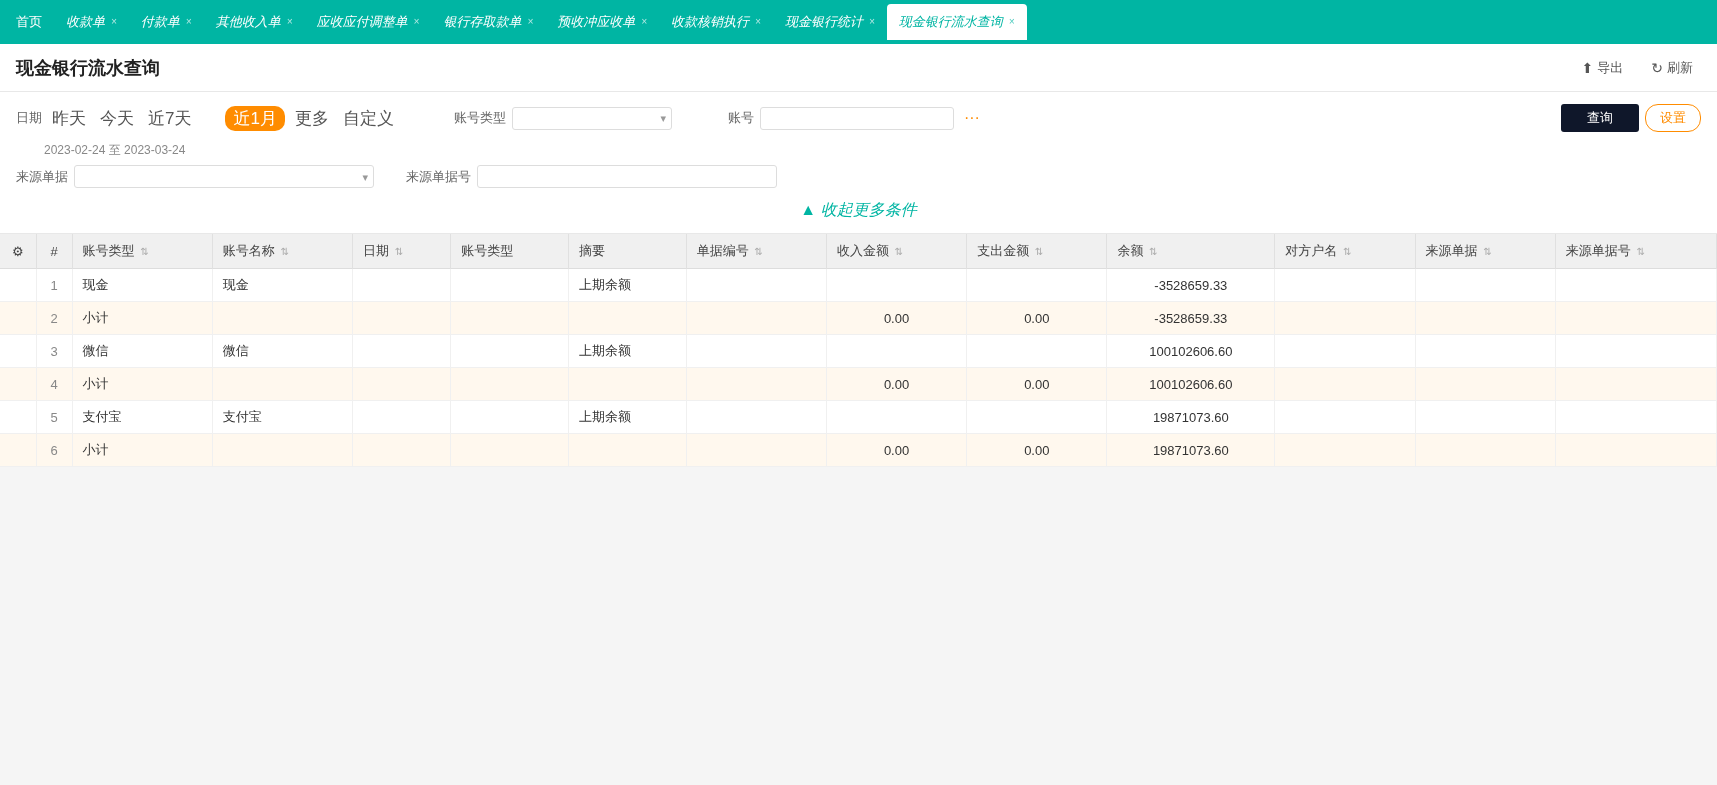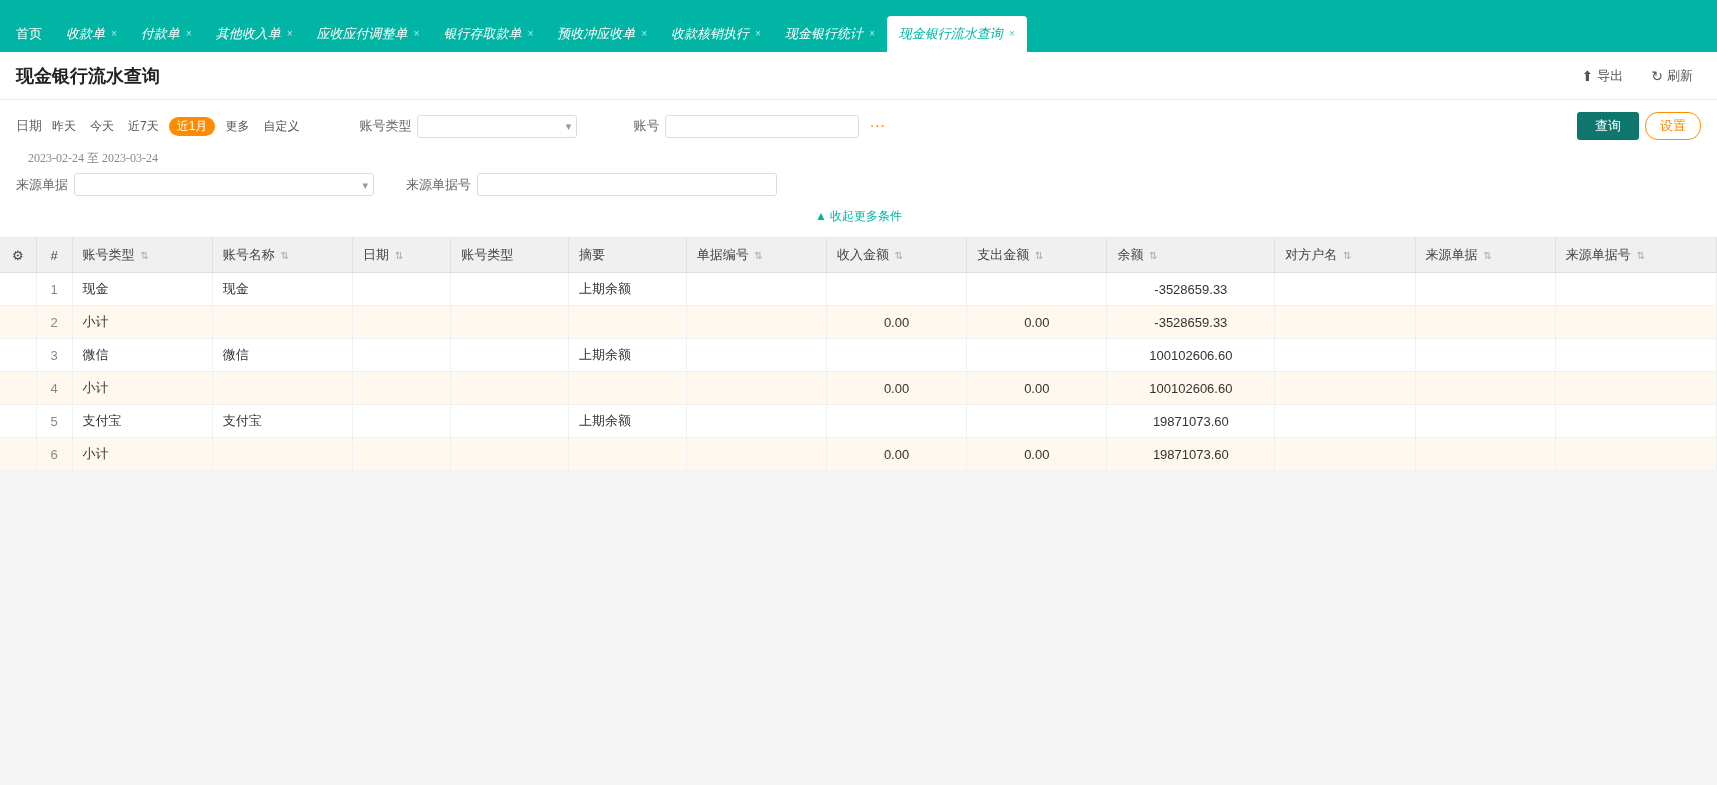--- a/index.html
+++ b/index.html
@@ -2,22 +2,22 @@
 <html><head>
   <meta charset="utf-8">
   <style>
     * { box-sizing: border-box; margin: 0; padding: 0; }
     body { font-family: 'Microsoft YaHei', Arial, sans-serif; font-size: 13px; background: #f5f5f5; color: #333; }
 
     
     .top-nav {
       background: #00b5a3;
       display: flex;
-      align-items: flex-end;
-      height: 52px;
+      align-items: center;
+      height: 44px;
       padding: 0 4px;
       overflow: hidden;
     }
     .nav-item {
       color: #fff;
       padding: 0 12px;
       height: 36px;
       line-height: 36px;
       cursor: pointer;
       white-space: nowrap;
@@ -100,29 +100,30 @@
       font-size: 13px;
     }
     .date-shortcuts {
       display: flex;
       gap: 6px;
       align-items: center;
     }
     .date-btn {
       color: #555;
       cursor: pointer;
-      font-size: 12px;
+      font-size: 17px;
       padding: 1px 4px;
       border-radius: 3px;
     }
     .date-btn.active {
       background: #ff8c00;
       color: #fff;
       border-radius: 10px;
       padding: 1px 8px;
+      margin-left: 24px;
     }
     .date-range-text {
       color: #888;
       font-size: 12px;
       margin-top: 2px;
     }
     .filter-select {
       border: 1px solid #ddd;
       border-radius: 3px;
       padding: 3px 24px 3px 8px;
@@ -155,43 +156,44 @@
       color: #333;
       min-width: 200px;
     }
     .dots-btn {
       color: #ff8c00;
       cursor: pointer;
       font-size: 16px;
       padding: 0 4px;
     }
     .query-btn {
-      background: #0f766e;
+      background: #0f172a;
       color: #fff;
       border: none;
       border-radius: 3px;
-      padding: 5px 18px;
+      padding: 5px 26px;
       cursor: pointer;
       font-size: 13px;
     }
     .settings-btn {
       background: #fff;
       color: #ff8c00;
       border: 1px solid #ff8c00;
       border-radius: 13px;
       padding: 4px 14px;
       cursor: pointer;
       font-size: 13px;
     }
     .collapse-bar {
       text-align: center;
       color: #00b5a3;
       cursor: pointer;
       padding: 4px;
-      font-size: 12px;
+      font-size: 16px;
+      font-style: italic;
     }
 
     
     .table-container {
       background: #fff;
       margin: 0;
       overflow: auto;
     }
     table {
       width: 100%;
@@ -326,21 +328,21 @@
       <input class="filter-input" type="text" style="min-width: 120px;">
       <span class="dots-btn">···</span>
     </div>
 
     <div style="margin-left: auto; display:flex; gap:6px; align-items:center;">
       <button class="query-btn">查询</button>
       <button class="settings-btn">设置</button>
     </div>
   </div>
 
-  <div class="filter-row" style="margin-bottom:6px; margin-left: 12px; font-family: Liberation Serif, serif;">
+  <div class="filter-row" style="margin-bottom:6px; margin-left: 28px;">
     <span class="date-range-text">2023-02-24 至 2023-03-24</span>
   </div>
 
   <div class="filter-row">
     <div class="filter-group">
       <span class="filter-label">来源单据</span>
       <div class="select-wrapper">
         <select class="filter-select" style="min-width:300px;">
           <option value=""></option>
         </select>

